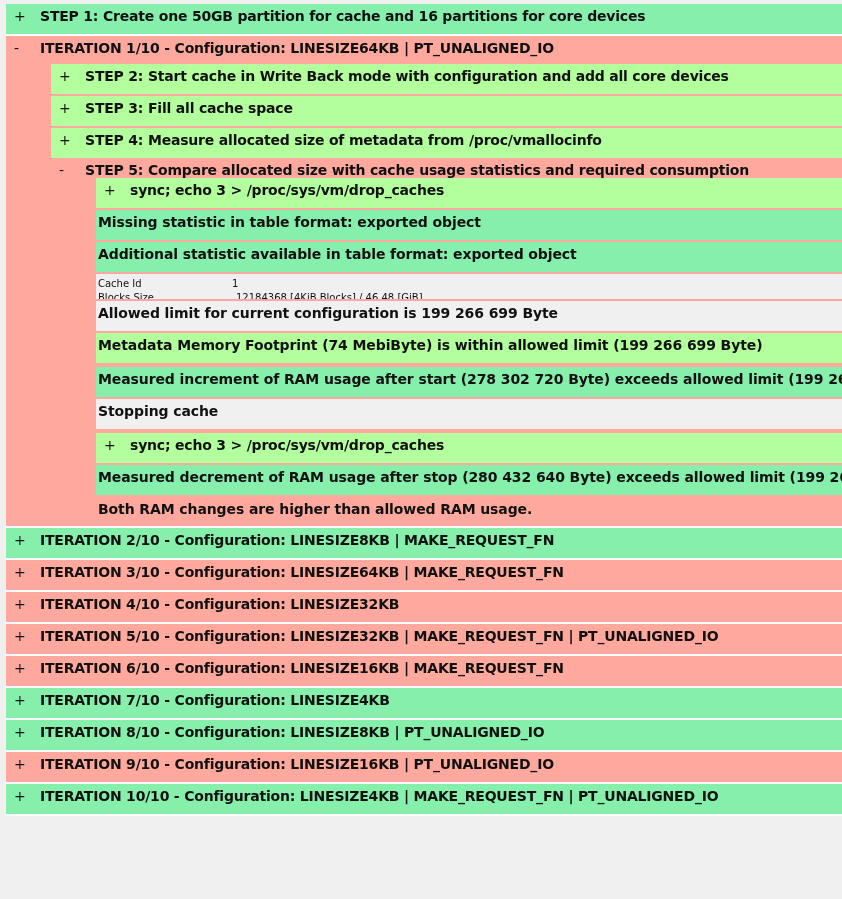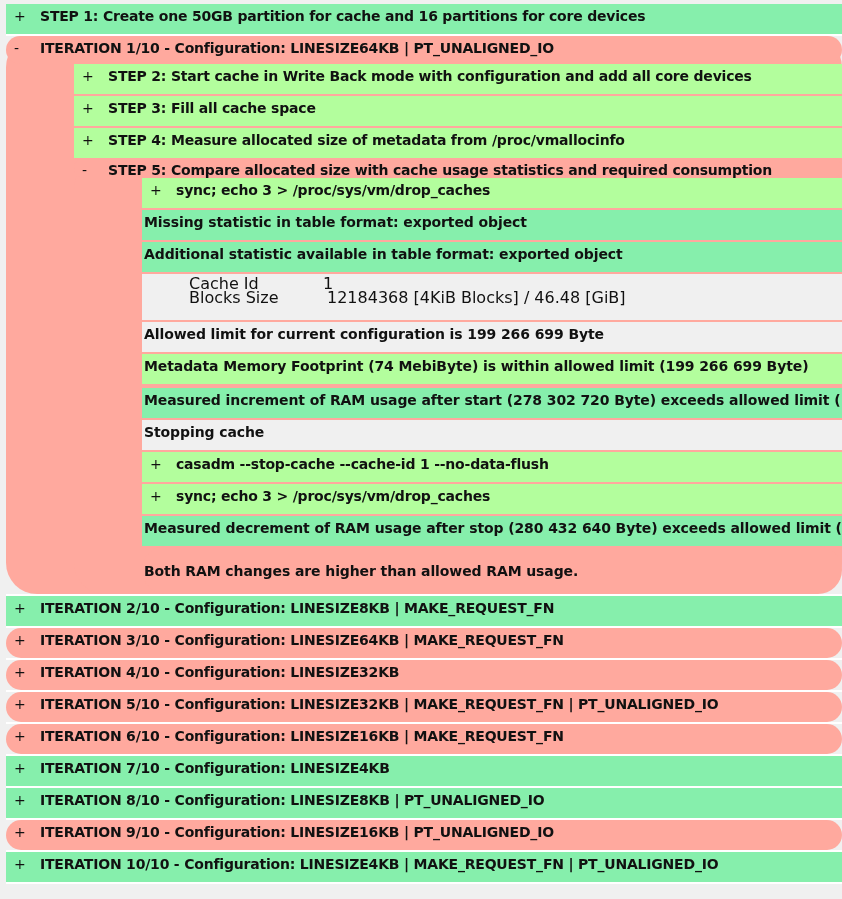--- a/index.html
+++ b/index.html
@@ -16,30 +16,30 @@
       line-height: 22px;
       box-sizing: border-box;
       padding-top: 1px;
       white-space: nowrap;
       overflow: hidden;
     }
     .toggle { display: inline-block; width: 34px; text-align: left; padding-left: 8px; box-sizing: border-box; font-weight: normal; }
     .title { font-weight: bold; letter-spacing: -0.2px; font-size: 14px; }
     .msg { padding-left: 2px; font-size: 14px; letter-spacing: -0.1px; font-weight: bold; }
     .y { background: #86efac; }
-    .r { background: #ffa99e; border-radius: 31px; }
+    .r { background: #ffa99e; }
     .g { background: #b3fe9d; }
     .w { background: #f0f0f0; }
     .sep-white { height: 2px; background: #ffffff; }
     .block { position: relative; }
-    .indent1 { margin-left: 68px; }
+    .indent1 { margin-left: 45px; }
     .inner-sep { height: 2px; background: #ffa99e; }
     .stats {
-      height: 46px; overflow: hidden; line-height: 14px;
-      padding-top: 3px; box-sizing: border-box; font-size: 16px; padding-left: 45px;
+      height: 25px; overflow: hidden; line-height: 14px;
+      padding-top: 3px; box-sizing: border-box; font-size: 10px;
     }
     .stats .line { display: flex; padding-left: 2px; }
     .stats .k { width: 134px; }
   </style>
 </head>
 <body>
 
 <div id="root">
 
   <div class="row y">
@@ -104,32 +104,29 @@
           <div class="inner-sep"></div>
           <div class="inner-sep"></div>
           <div class="row y">
             <span class="msg">Measured increment of RAM usage after start (278 302 720 Byte) exceeds allowed limit (199 266 699 Byte)</span>
           </div>
           <div class="inner-sep"></div>
           <div class="row w">
             <span class="msg">Stopping cache</span>
           </div>
           <div class="inner-sep"></div>
-          <div class="row g">
-            <span class="toggle">+</span><span class="title">casadm --stop-cache --cache-id 1 --no-data-flush</span>
-          </div>
           <div class="inner-sep"></div>
           <div class="row g">
             <span class="toggle">+</span><span class="title">sync; echo 3 &gt; /proc/sys/vm/drop_caches</span>
           </div>
           <div class="inner-sep"></div>
           <div class="row y">
             <span class="msg">Measured decrement of RAM usage after stop (280 432 640 Byte) exceeds allowed limit (199 266 699 Byte)</span>
           </div>
-          <div class="row r" style="height:48px;padding-top:14px">
+          <div class="row r" style="height:31px;padding-top:3px">
             <span class="msg">Both RAM changes are higher than allowed RAM usage.</span>
           </div>
         </div>
       </div>
     </div>
   </div>
   <div class="sep-white"></div>
 
   <div class="row y">
     <span class="toggle">+</span><span class="title">ITERATION 2/10 - Configuration: LINESIZE8KB | MAKE_REQUEST_FN</span>

